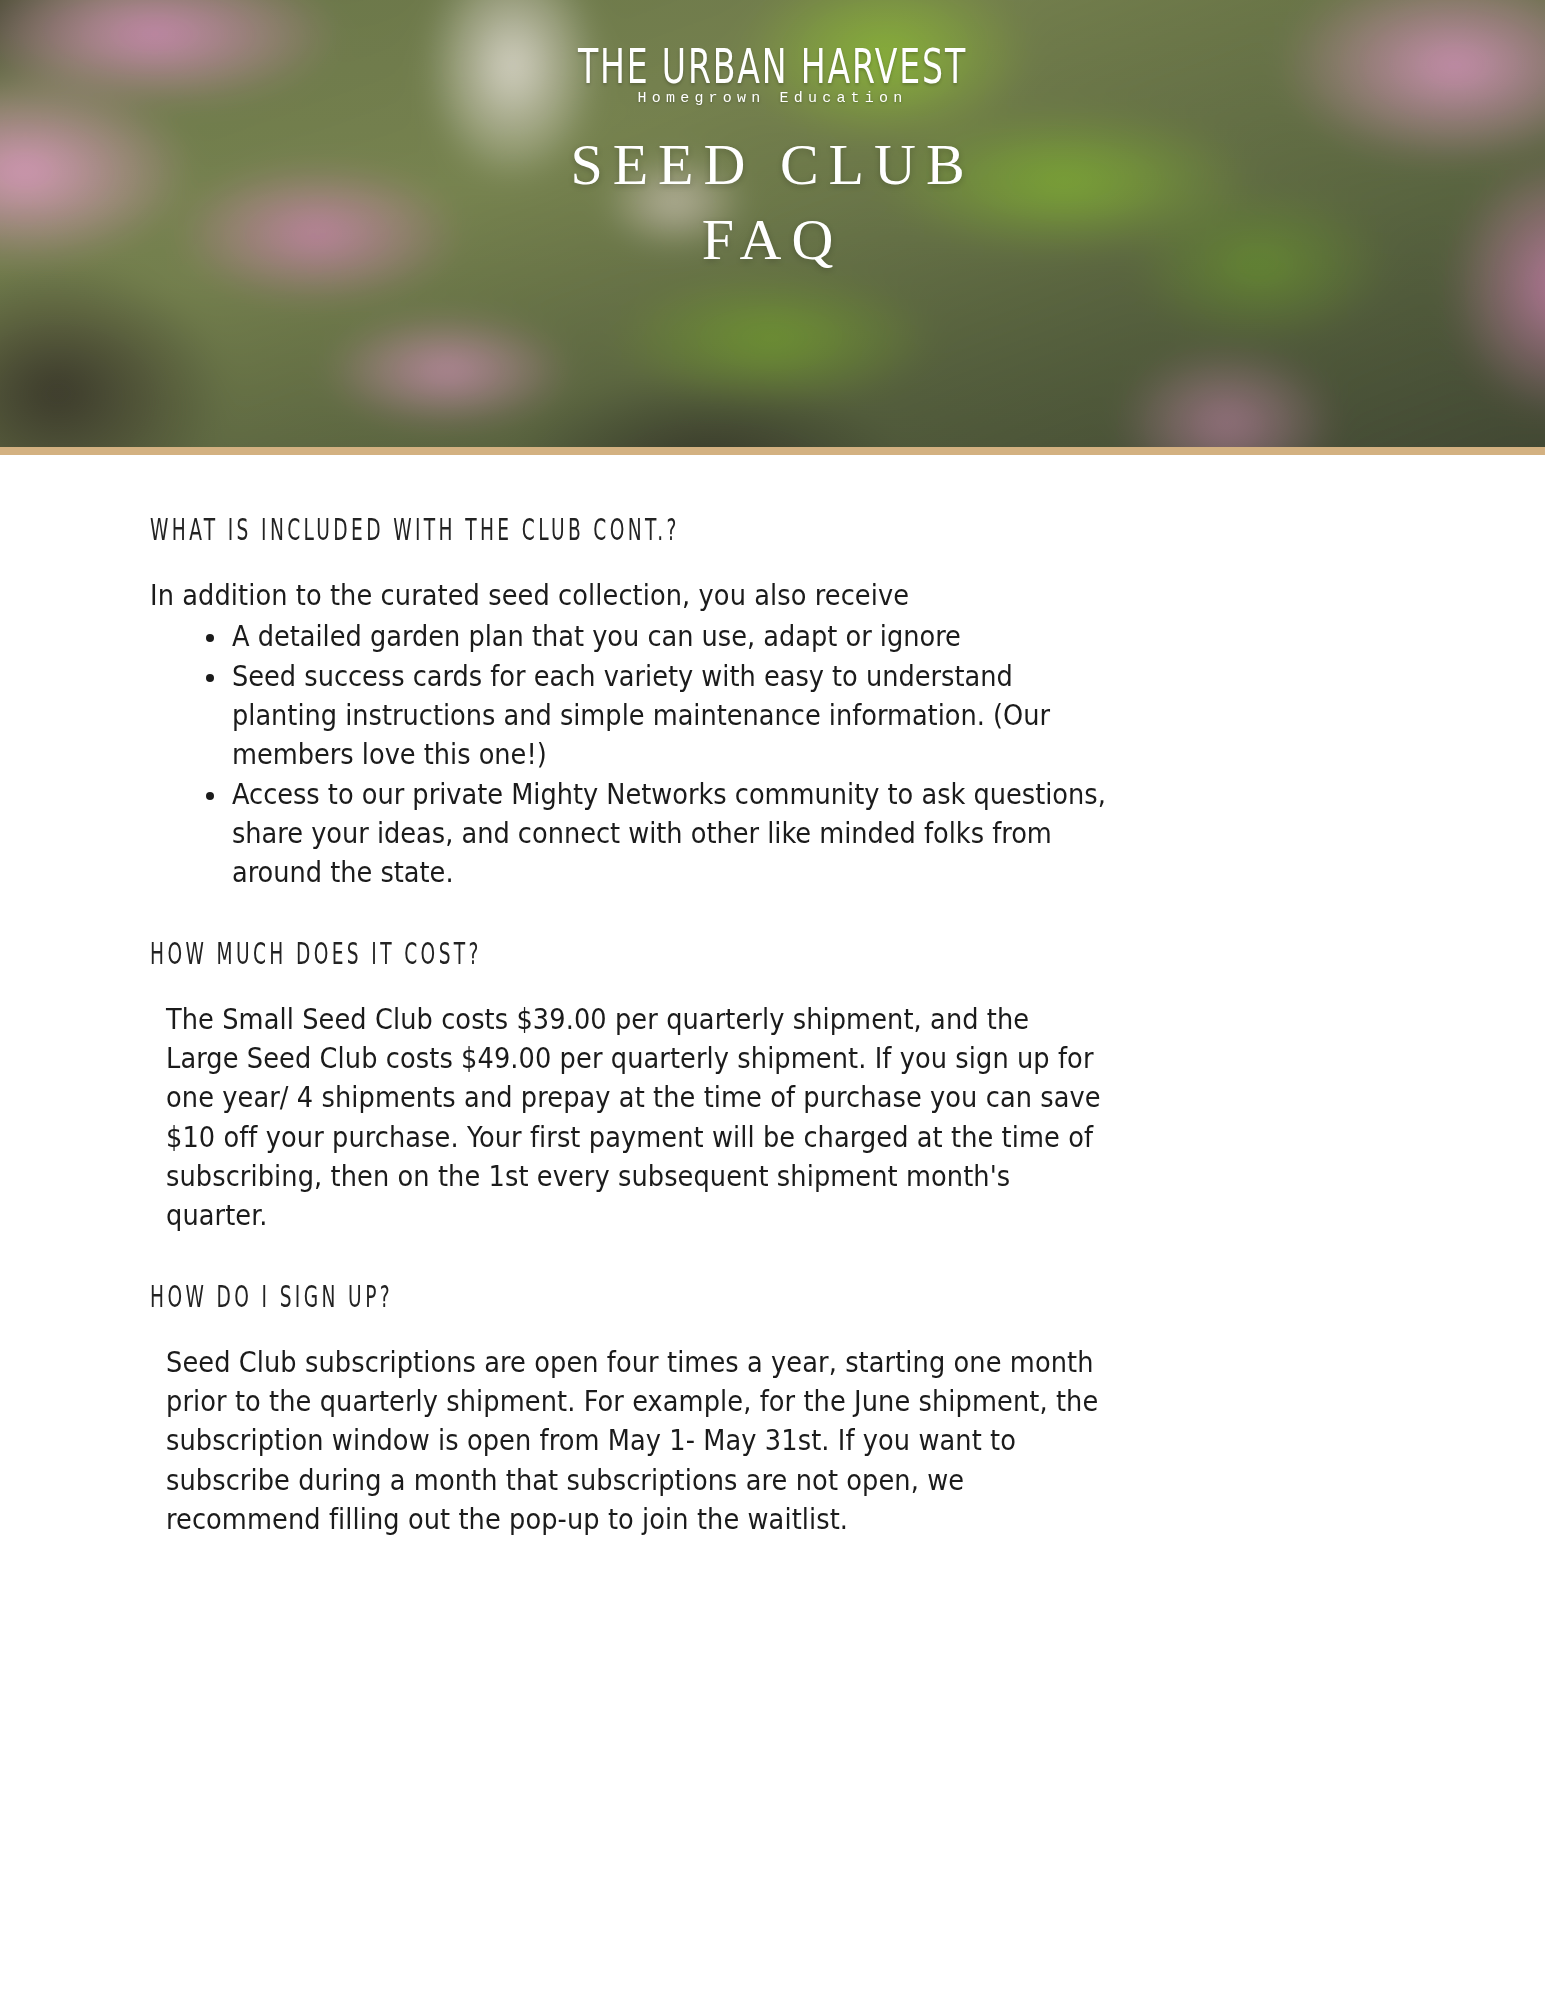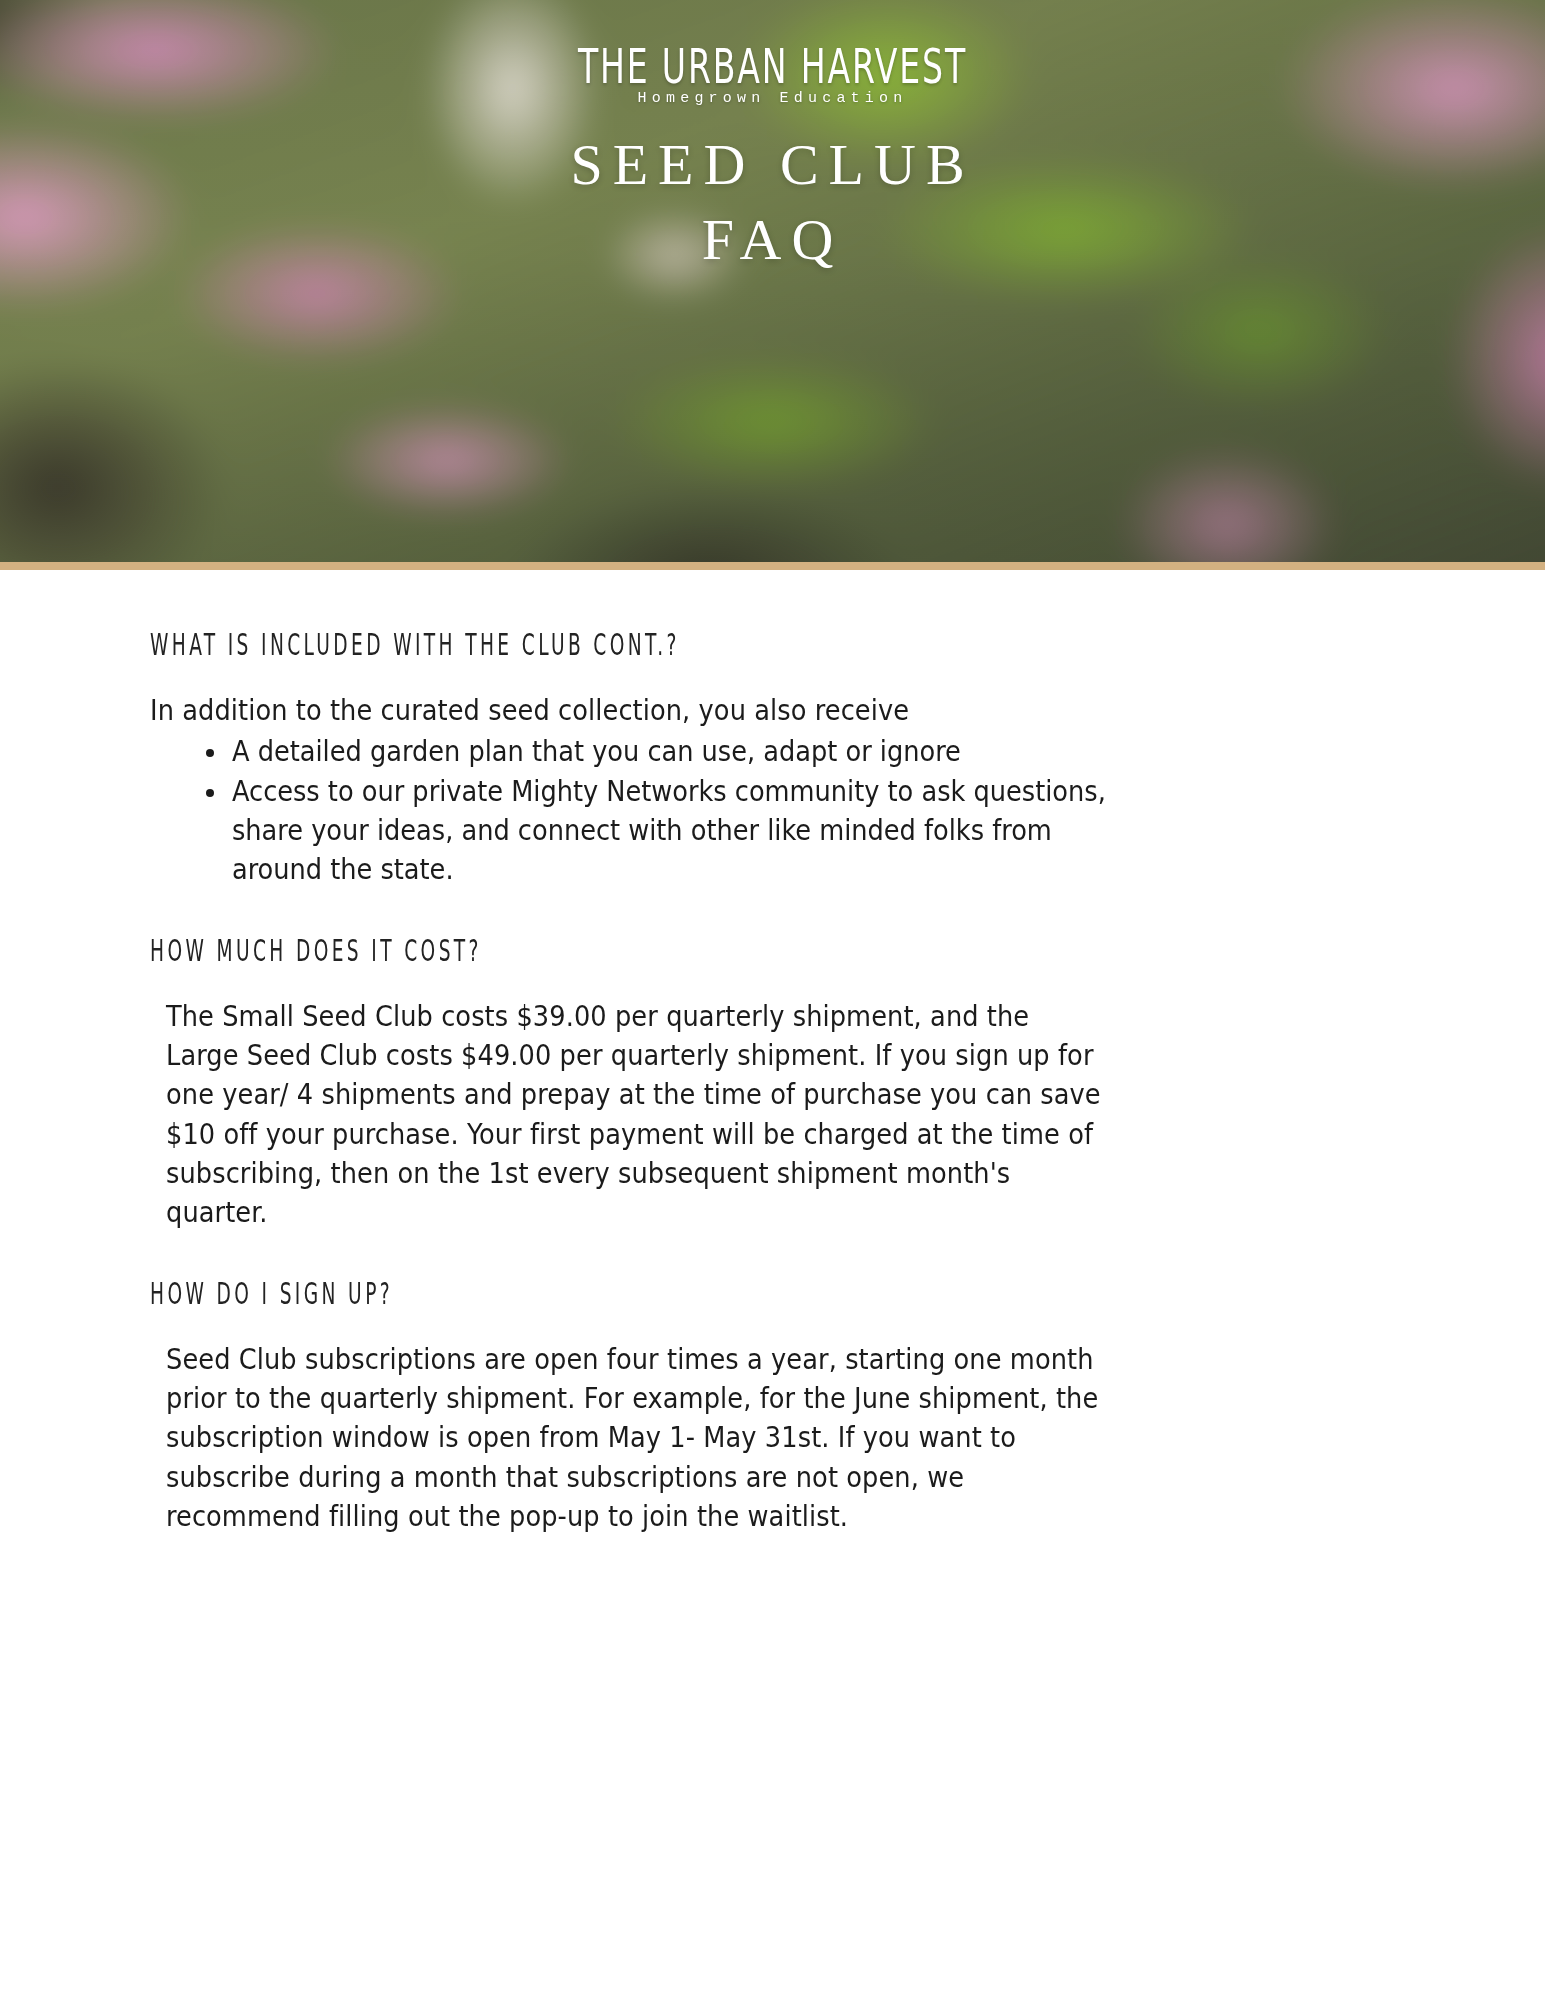--- a/index.html
+++ b/index.html
@@ -14,21 +14,21 @@
     font-family: "Liberation Sans", sans-serif;
     color: #1a1a1a;
     overflow: hidden;
     position: relative;
   }
 
   
   .hero {
     position: relative;
     width: 1545px;
-    height: 562px;
+    height: 447px;
     overflow: hidden;
     background: #6d28d9;
   }
   .hero-photo {
     position: absolute;
     inset: -40px;
     filter: blur(14px) saturate(1.15);
     background-color: #6b7456;
     background-image:
       
@@ -193,20 +193,21 @@
 
 <div class="gold-bar"></div>
 
 <div class="content">
 
   <div class="section">
     <div class="section-heading">WHAT IS INCLUDED WITH THE CLUB CONT.?</div>
     <p class="body-text intro-line">In addition to the curated seed collection, you also receive</p>
     <ul class="bullets">
       <li>A detailed garden plan that you can use, adapt or ignore</li>
+      <li>Seed success cards for each variety with easy to understand planting instructions and simple maintenance information. (Our members love this one!)</li>
       <li>Access to our private Mighty Networks community to ask questions, share your ideas, and connect with other like minded folks from around the state.</li>
     </ul>
   </div>
 
   <div class="section sec-gap-1">
     <div class="section-heading">HOW MUCH DOES IT COST?</div>
     <p class="body-text para para-cost">The Small Seed Club costs $39.00 per quarterly shipment, and the Large Seed Club costs $49.00 per quarterly shipment. If you sign up for one year/ 4 shipments and prepay at the time of purchase you can save $10 off your purchase. Your first payment will be charged at the time of subscribing, then on the 1st every subsequent shipment month's quarter.</p>
   </div>
 
   <div class="section sec-gap-2">

